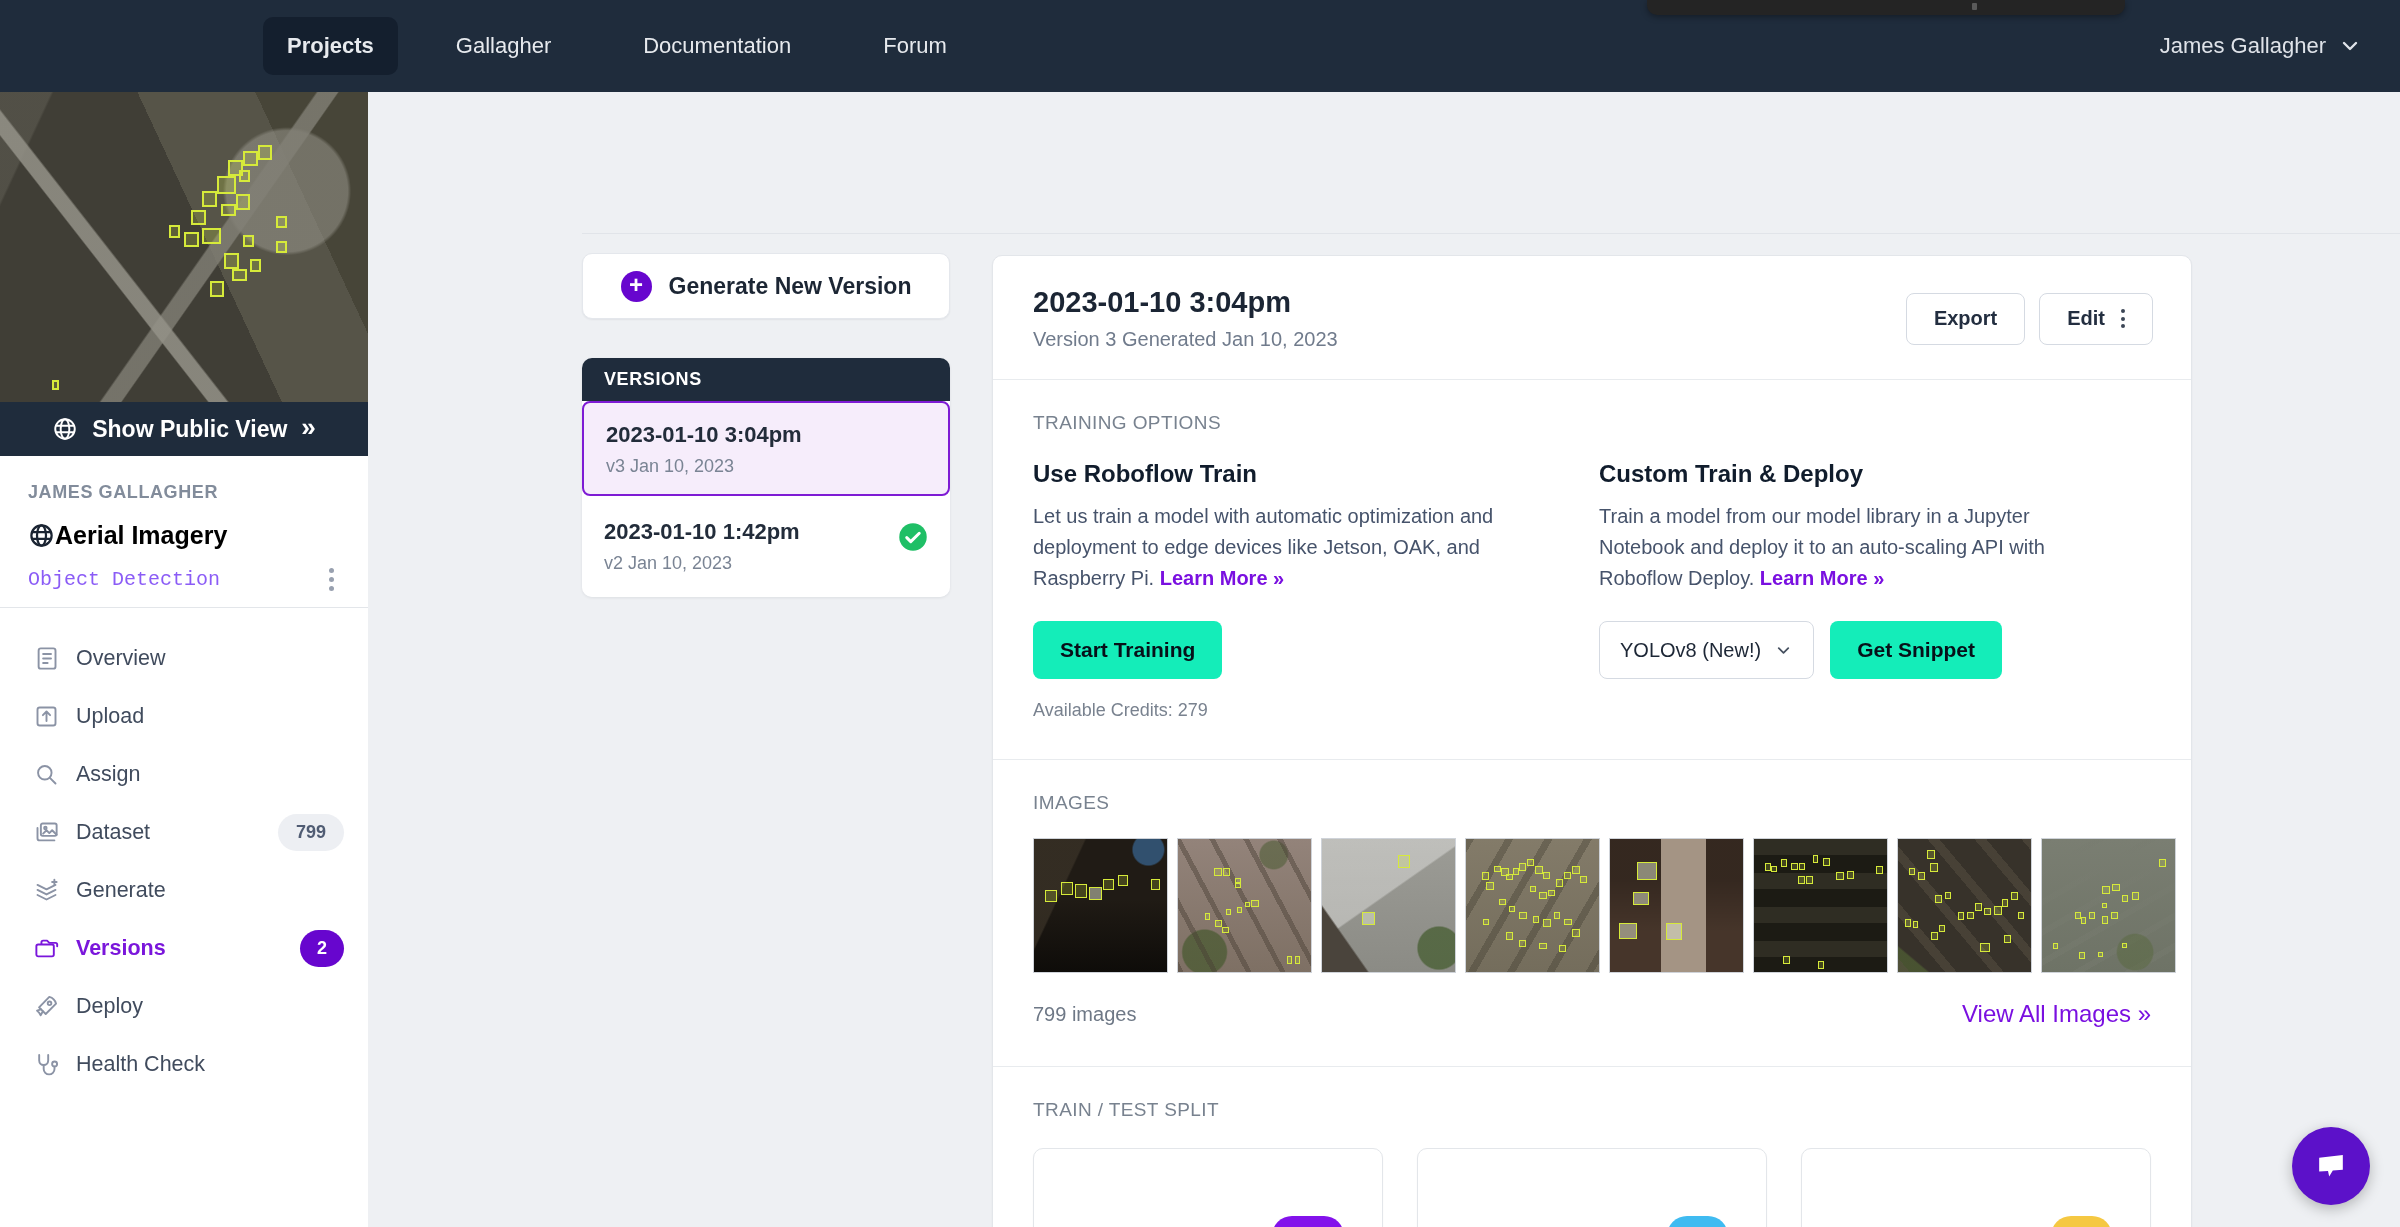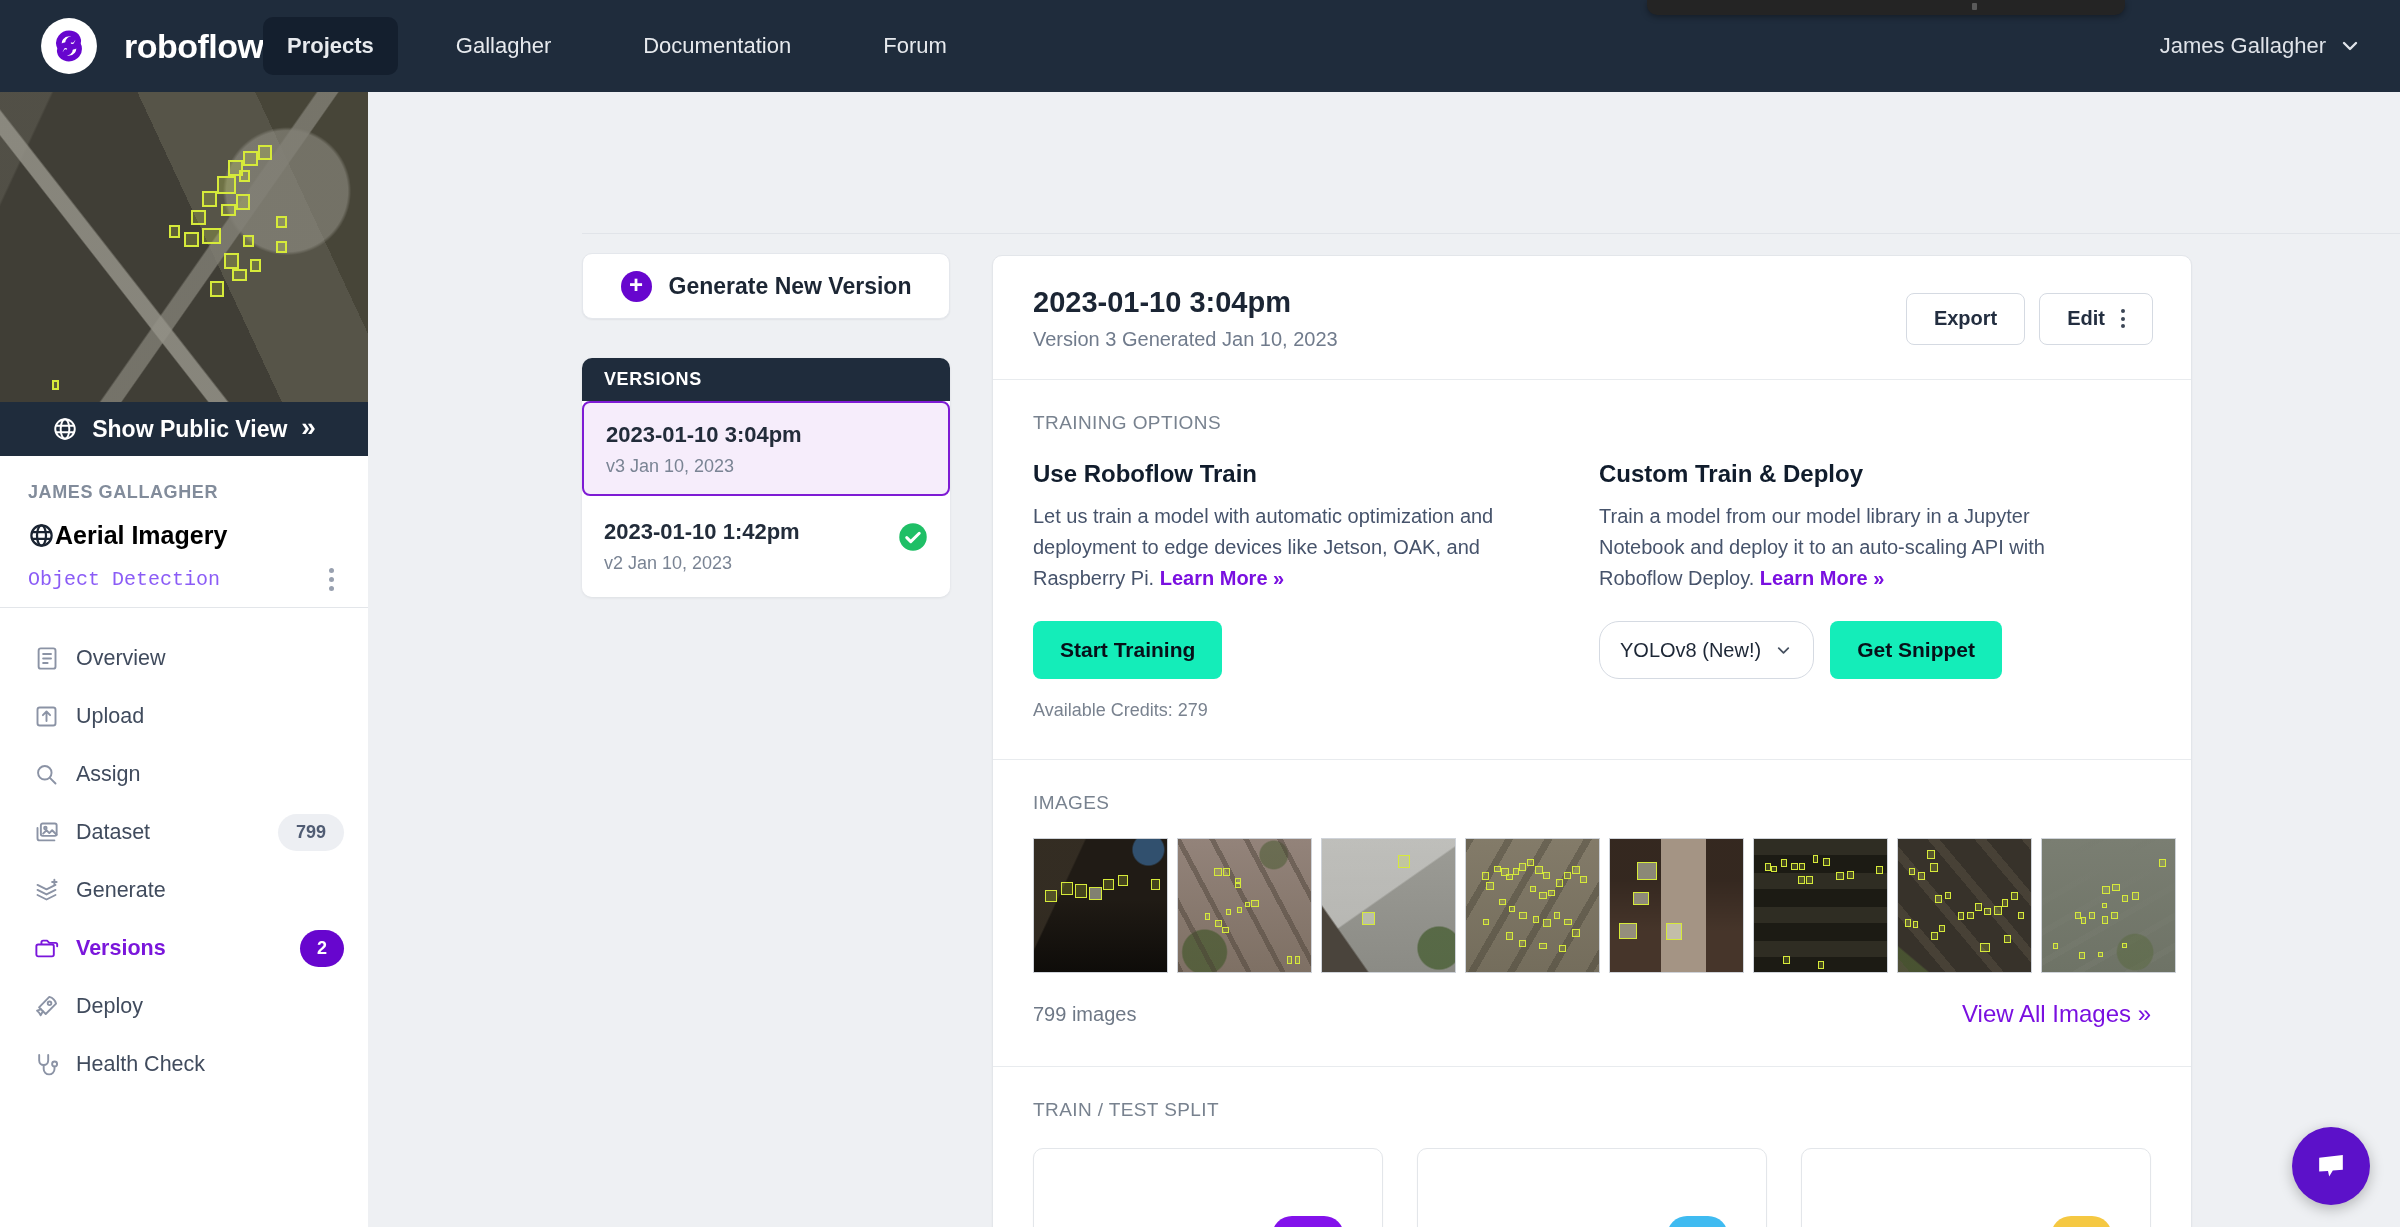--- a/index.html
+++ b/index.html
@@ -100,21 +100,21 @@
   .card-section { padding:32px 40px 38px; border-bottom:1px solid #e8ebee; }
   .sec-label { font-size:19px; color:#78828f; letter-spacing:.4px; }
   .train-grid { display:grid; grid-template-columns:536px 1fr; column-gap:30px; }
   .tg-heading { margin-top:26px; font-size:24px; font-weight:700; color:#101c2c; }
   .tg-body { margin-top:13px; font-size:20px; line-height:1.55; color:#46536b; max-width:520px; }
   .tg-body .lm { color:#7a10e0; font-weight:700; cursor:pointer; }
   .cta-row { margin-top:27px; display:flex; align-items:center; gap:16px; }
   .btn-mint { height:58px; background:#14edb9; border:none; border-radius:8px; padding:0 27px;
     font-family:inherit; font-size:21px; font-weight:700; color:#071019; cursor:pointer; }
   .credits { margin-top:21px; font-size:18px; color:#79828f; }
-  .select-box { height:58px; background:#fff; border:1px solid #d5dae2; border-radius:20px; padding:0 20px;
+  .select-box { height:58px; background:#fff; border:1px solid #d5dae2; border-radius:8px; padding:0 20px;
     display:flex; align-items:center; gap:13px; font-size:20px; color:#1d2736; cursor:pointer; }
   .select-box svg { width:19px; height:19px; stroke:#45505f; }
 
   .thumbs-row { margin-top:24px; display:flex; gap:9px; }
   .thumb { position:relative; width:135px; height:135px; border:1px solid #cfd3d9; overflow:hidden; flex:0 0 135px; }
   .bx { position:absolute; border:1px solid #d6ea3a; background:rgba(214,234,58,.2); }
   .bx-fill { background:rgba(226,232,205,.5); }
   .images-footer { margin-top:27px; display:flex; align-items:center; justify-content:space-between; }
   .img-count { font-size:20px; color:#6e7886; }
   .view-all { font-size:24px; font-weight:400; color:#7a10e0; cursor:pointer; }
@@ -162,28 +162,20 @@
 
   .chat-fab { position:absolute; left:2292px; top:1127px; width:78px; height:78px; border-radius:50%;
     background:#5c11c9; border:none; cursor:pointer; z-index:40; box-shadow:0 4px 14px rgba(0,0,0,.25);
     display:flex; align-items:center; justify-content:center; }
   .chat-fab svg { width:40px; height:40px; }
 </style>
 </head>
 <body>
 
 <header class="topnav">
-  <div class="brand">
-    <svg class="logo-mark" viewBox="0 0 56 56">
-      <circle cx="28" cy="28" r="27" fill="#ffffff"></circle>
-      <path d="M20 31c-5-9 2-16 10-15 6 1 9 7 5 11-3 3-8 2-8-2 0-2 2-4 4-3" stroke="#6706CE" stroke-width="5.5" fill="none" stroke-linecap="round"></path>
-      <path d="M36 25c5 9-2 16-10 15-6-1-9-7-5-11 3-3 8-2 8 2 0 2-2 4-4 3" stroke="#6706CE" stroke-width="5.5" fill="none" stroke-linecap="round"></path>
-    </svg>
-    <span class="brand-name">roboflow</span>
-  </div>
   <nav class="nav-menu" id="nav-menu">
       <button class="nav-item active">Projects</button>
       <button class="nav-item">Gallagher</button>
       <button class="nav-item">Documentation</button>
       <button class="nav-item">Forum</button>
     </nav>
   <div class="nav-user">
     <span>James Gallagher</span>
     <svg viewBox="0 0 24 24" fill="none" stroke-width="2.4" stroke-linecap="round" stroke-linejoin="round">
         <path d="M6 9l6 6 6-6"></path>

